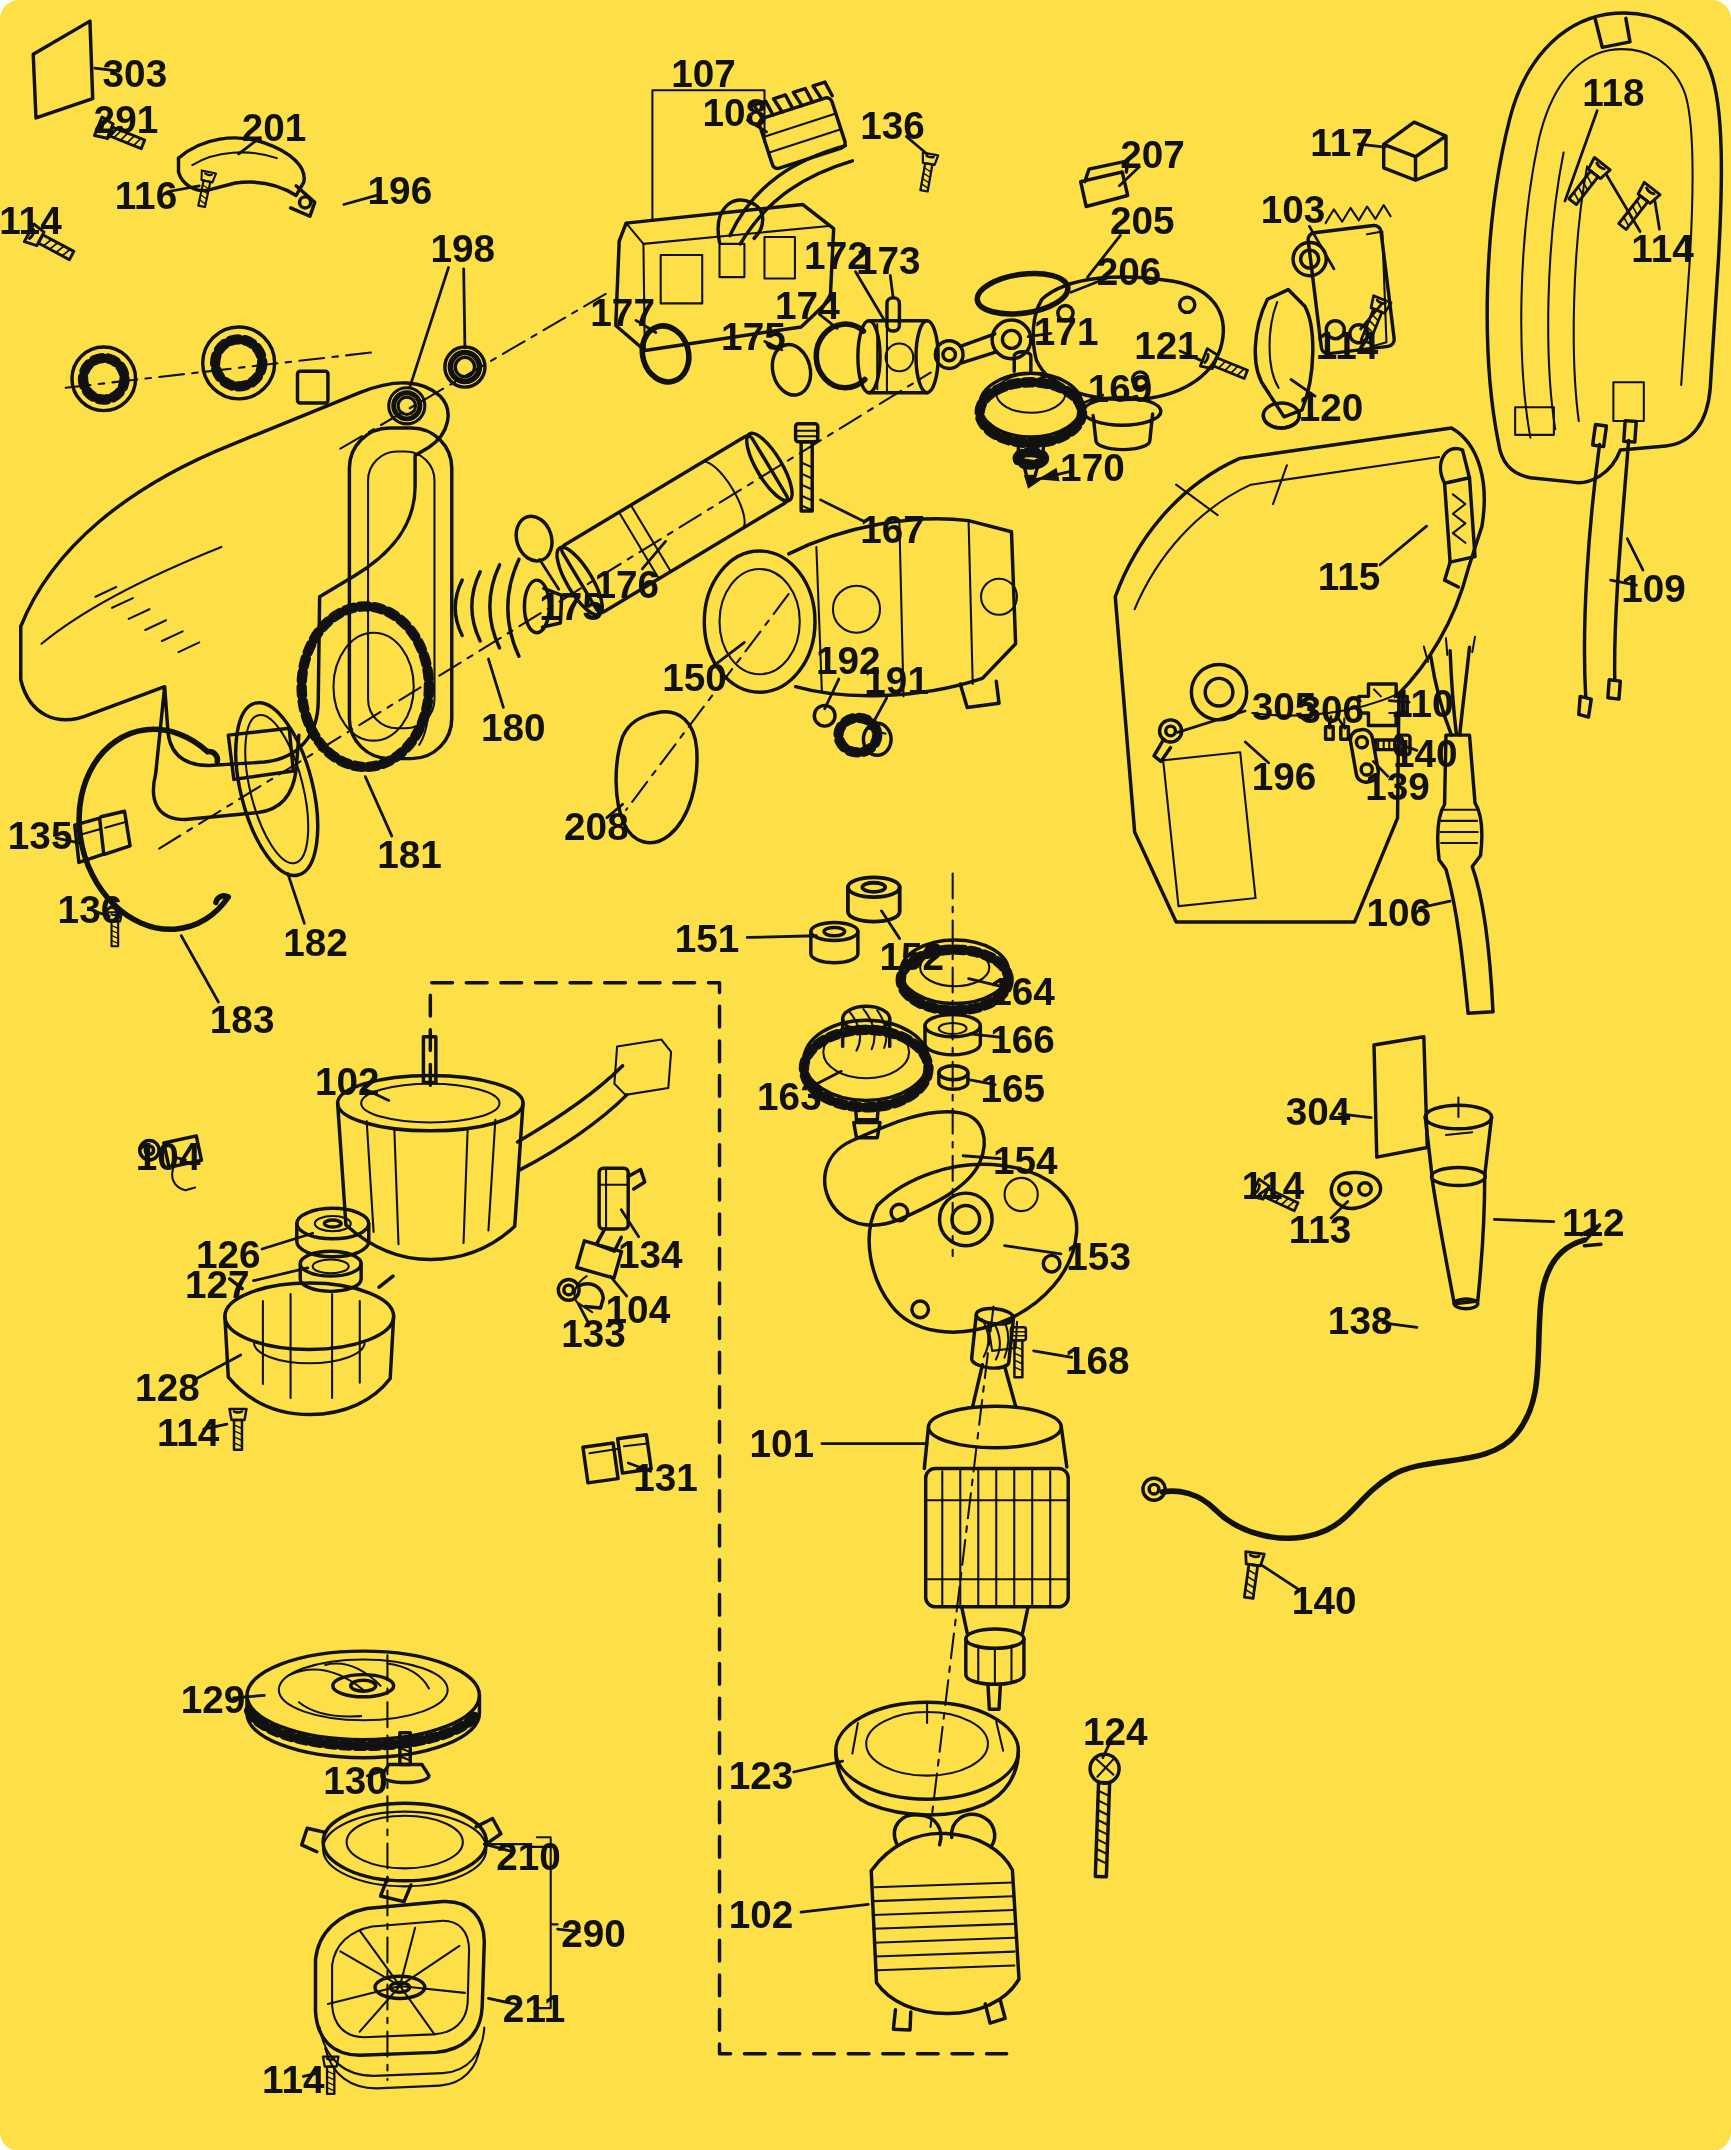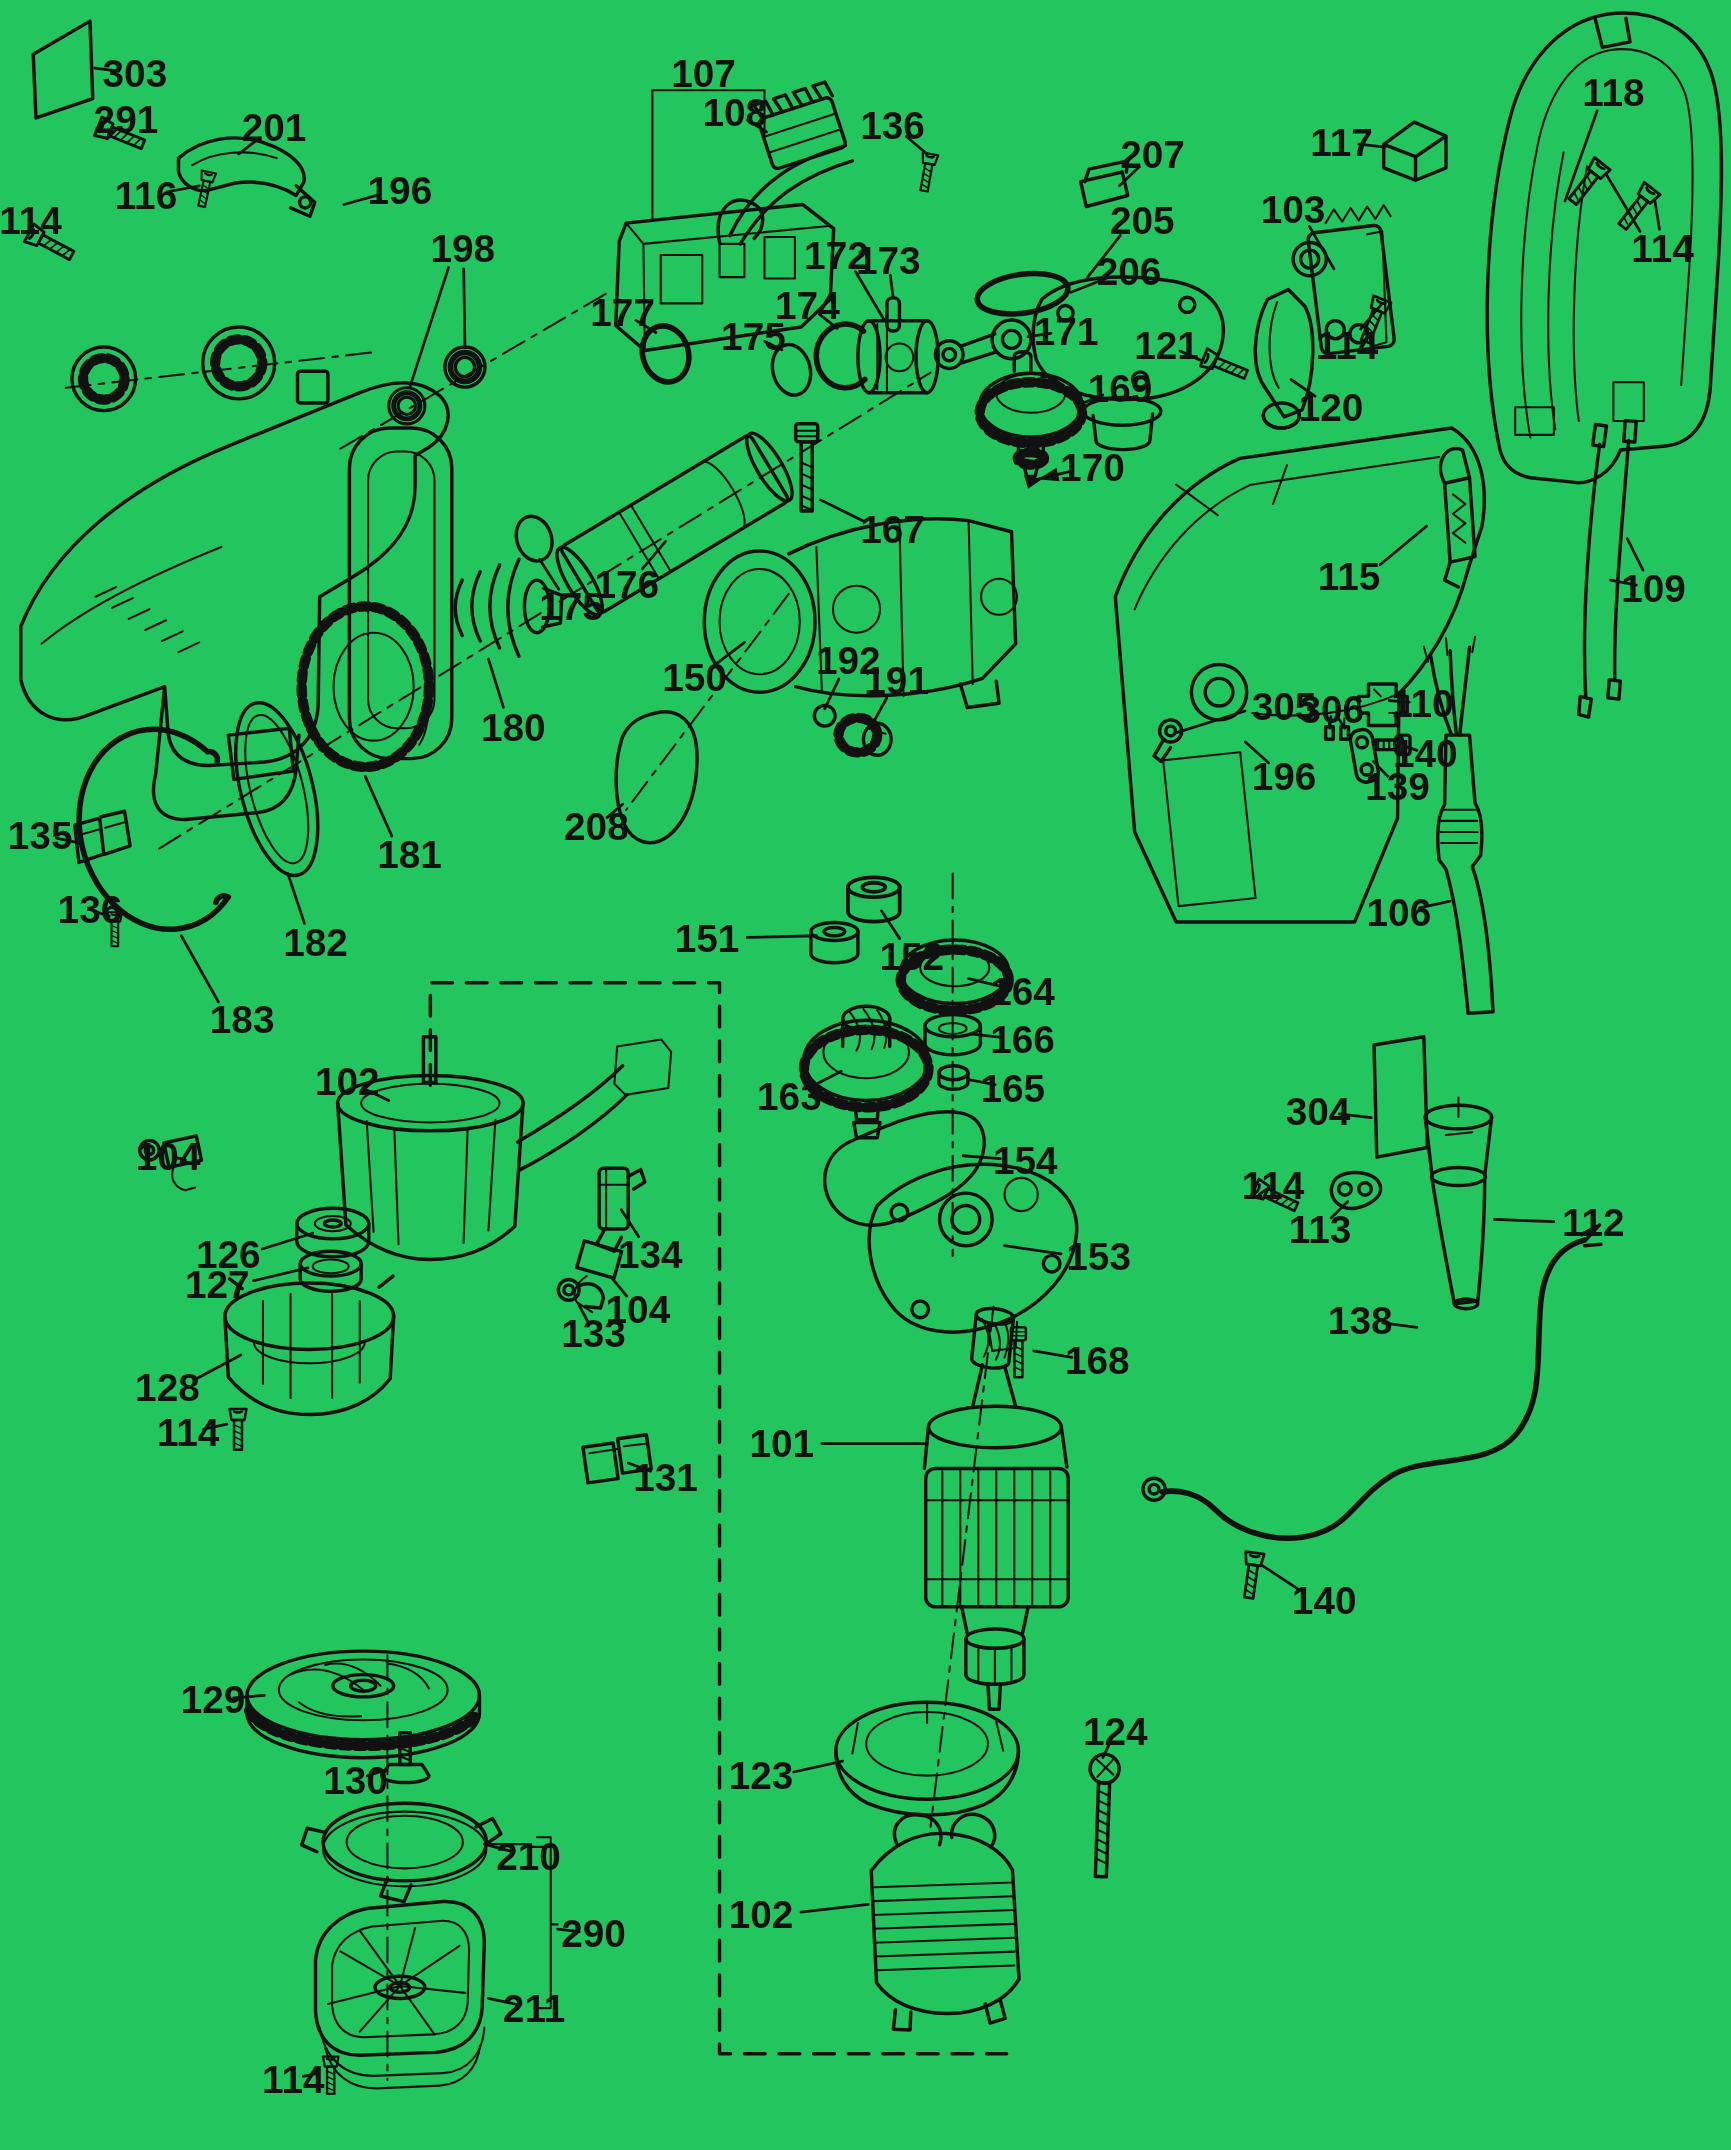--- a/index.html
+++ b/index.html
@@ -1,16 +1,16 @@
 <!DOCTYPE html>
 <html style="font-size:11px"><head>
 <meta charset="utf-8">
 <style>
   html,body{margin:0;padding:0;background:#ffffff;}
-  .stage{position:relative;width:1731px;height:2151px;background:#22c55e;overflow:hidden;}
+  .stage{position:relative;width:1731px;height:2151px;background:#fde047;overflow:hidden;border-radius:19px;}
   svg{position:absolute;left:0;top:0;}
   svg .ln, svg path, svg line, svg rect, svg circle, svg ellipse, svg polyline, svg polygon{
     stroke:#111;fill:none;stroke-width:5;stroke-linecap:round;stroke-linejoin:round;}
   svg .teeth{stroke-width:15;stroke-dasharray:12 9;}
   svg .thick{stroke-width:8;}
   svg .thin{stroke-width:3;}
   svg .dashbox{stroke-width:5;stroke-dasharray:30 20;}
   svg .cline{stroke-width:3;stroke-dasharray:36 12 8 12;}
   svg .lead{stroke:#111;stroke-width:4;}
   svg text.plabel{fill:#111;stroke:none;font-family:"Liberation Sans",sans-serif;

